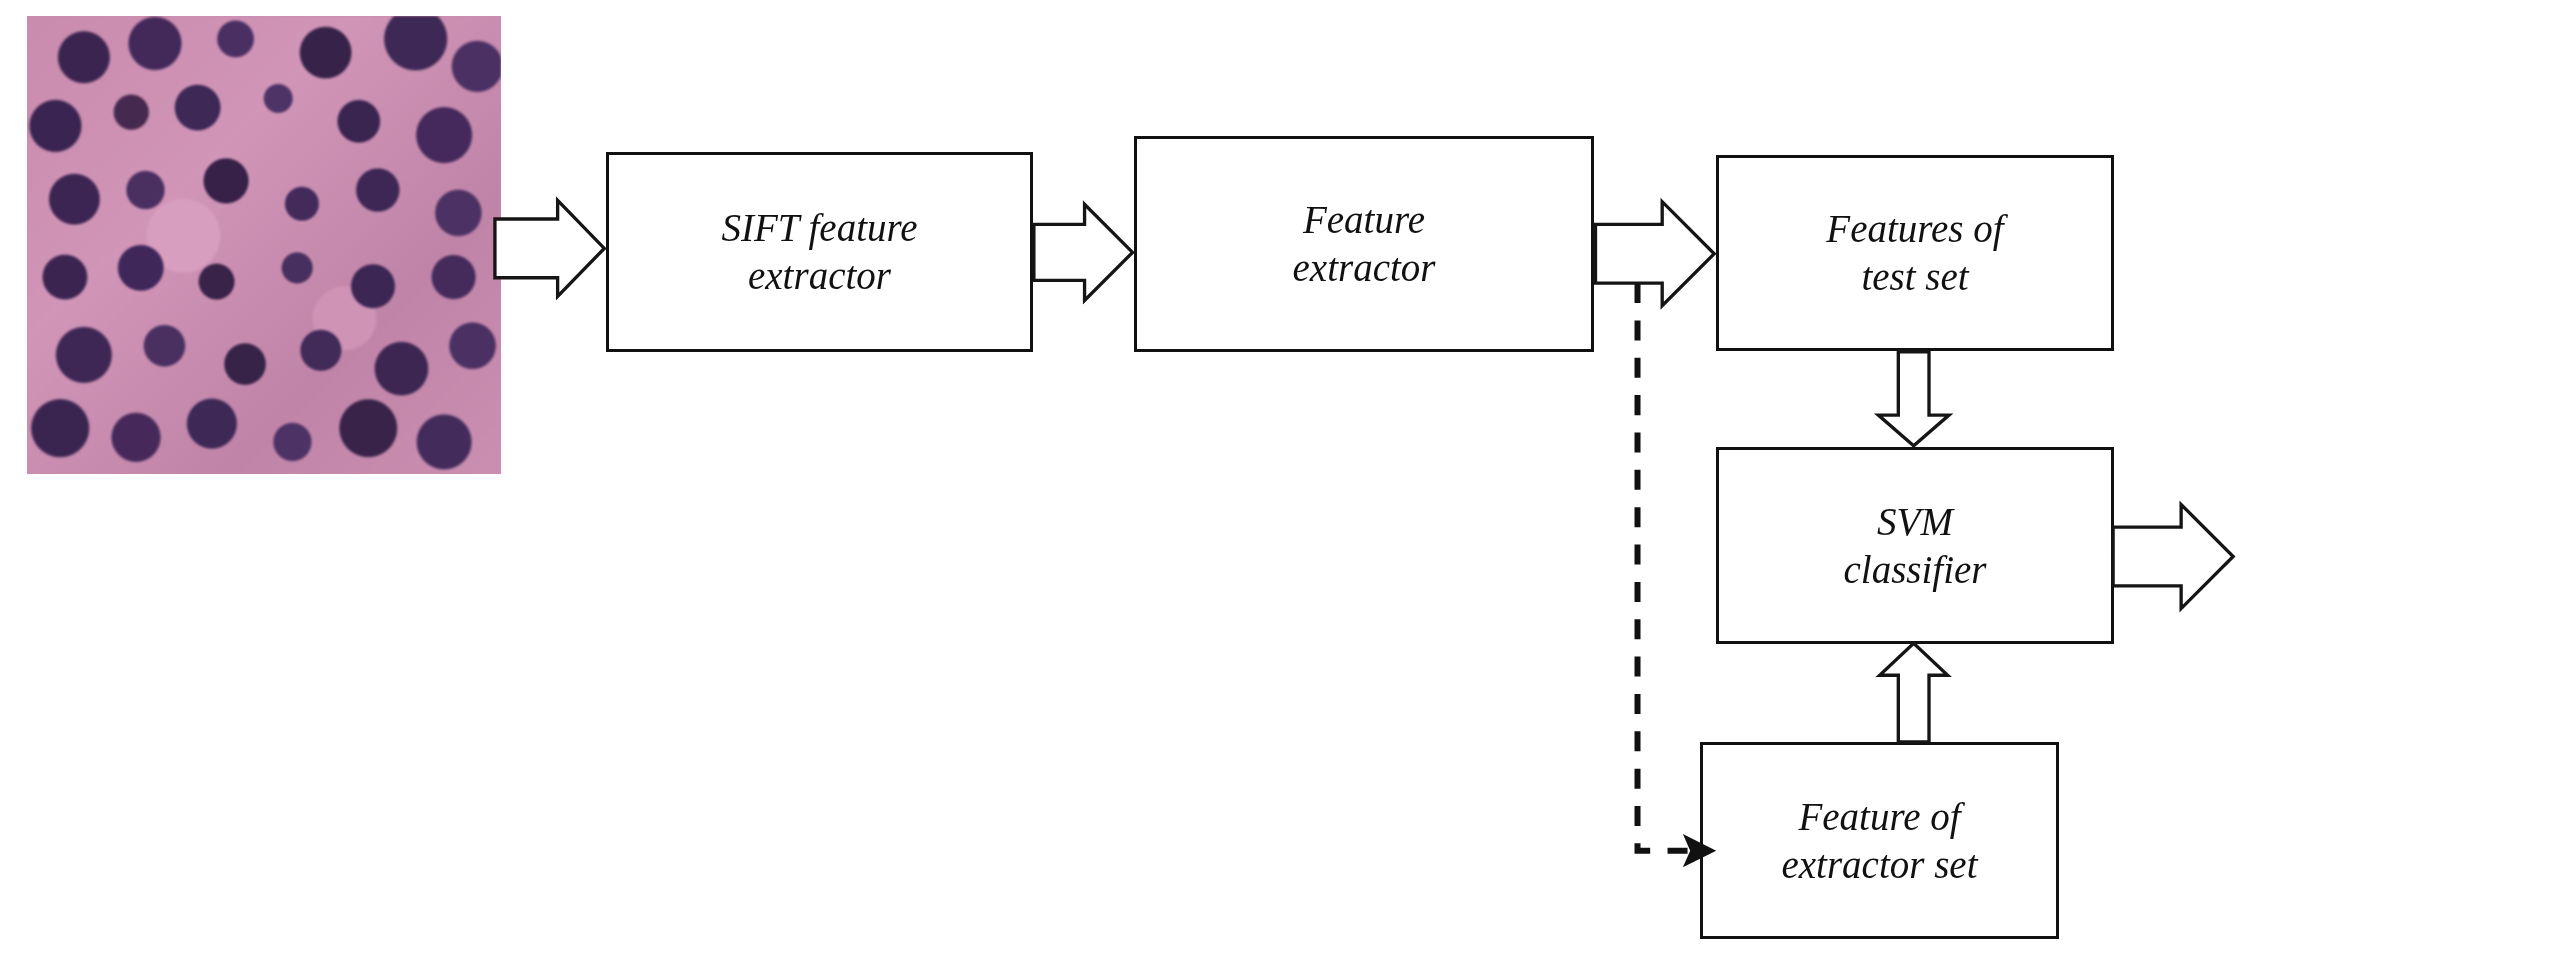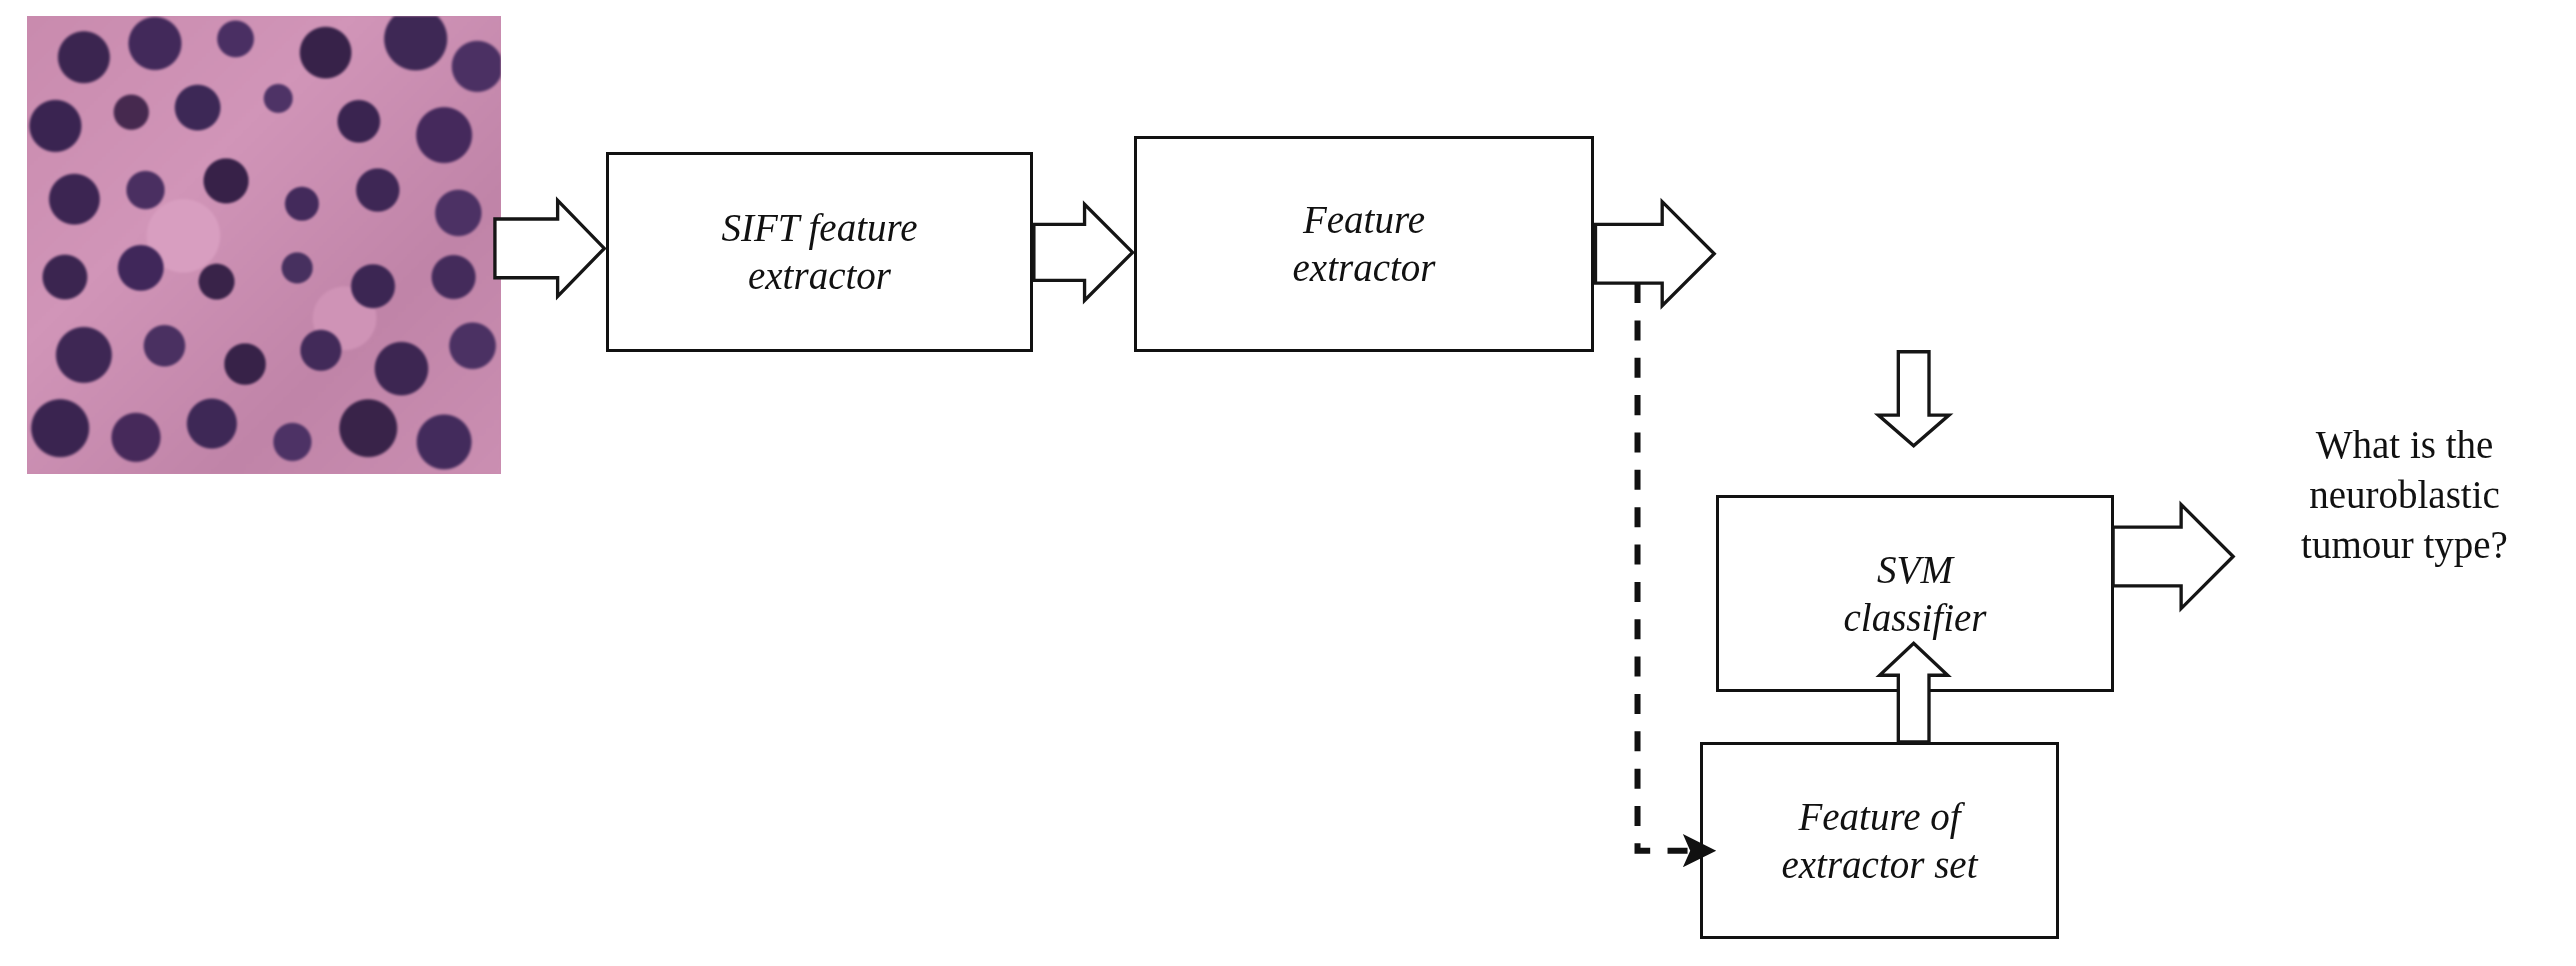--- a/index.html
+++ b/index.html
@@ -67,21 +67,21 @@
   .box{
     position:absolute;background:#fff;border:3.3px solid #111;
     box-sizing:border-box;display:flex;align-items:center;justify-content:center;
     text-align:center;line-height:1.22;font-size:39px;color:#111;font-style:italic;
   }
   .box .lbl{display:block;padding:0 6.7px;}
 
   #box-sift   {left:606px; top:152px;  width:427px; height:200px;}
   #box-enc    {left:1134px;top:136px;  width:460px; height:216px;}
   #box-feattest{left:1716px;top:155px; width:398px; height:196px;}
-  #box-svm    {left:1716px;top:447px;  width:398px; height:197px;margin-top:48px;}
+  #box-svm    {left:1716px;top:447px;  width:398px; height:197px;}
   #box-feattrain{left:1700px;top:742px;width:359px;height:197px;}
 
   .outtext{
     position:absolute;left:2248px;top:420px;width:313px;
     text-align:center;font-size:39px;line-height:1.28;color:#111;
   }
 
   svg.wires{position:absolute;left:0;top:0;width:2576px;height:967px;overflow:visible;}
   .blockarrow{fill:#ffffff;stroke:#151515;stroke-width:5;stroke-linejoin:miter;}
   .dashline{fill:none;stroke:#111;stroke-width:9;stroke-dasharray:30 26;stroke-linecap:butt;}
@@ -103,40 +103,41 @@
     </span>
   </div>
 
   <div class="box" id="box-enc">
     <span class="lbl">
       <span>Feature</span><br>
       <span>extractor</span>
     </span>
   </div>
 
+  <div class="box" id="box-feattest">
+    <span class="lbl">
+      <span>Features of</span><br>
+      <span>test set</span>
+    </span>
+  </div>
 
   <div class="box" id="box-svm">
     <span class="lbl">
       <span>SVM</span><br>
       <span>classifier</span>
     </span>
   </div>
 
   <div class="box" id="box-feattrain">
     <span class="lbl">
       <span>Feature of</span><br>
       <span>extractor set</span>
     </span>
   </div>
 
-  <div class="outtext">
-    <span>What is the</span><br>
-    <span>neuroblastic</span><br>
-    <span>tumour type?</span>
-  </div>
 
   <svg class="wires" viewBox="0 0 3862 1449">
 
     <polygon class="blockarrow" points="742,328 836,328 836,300 906,372 836,444 836,416 742,416"></polygon>
 
     <polygon class="blockarrow" points="1550,336 1626,336 1626,306 1698,378 1626,450 1626,420 1550,420"></polygon>
 
     <polygon class="blockarrow" points="2392,336 2492,336 2492,302 2570,380 2492,458 2492,424 2392,424"></polygon>
 
     <path class="dashline" d="M2455,424 L2455,1275 L2545,1275"></path>

